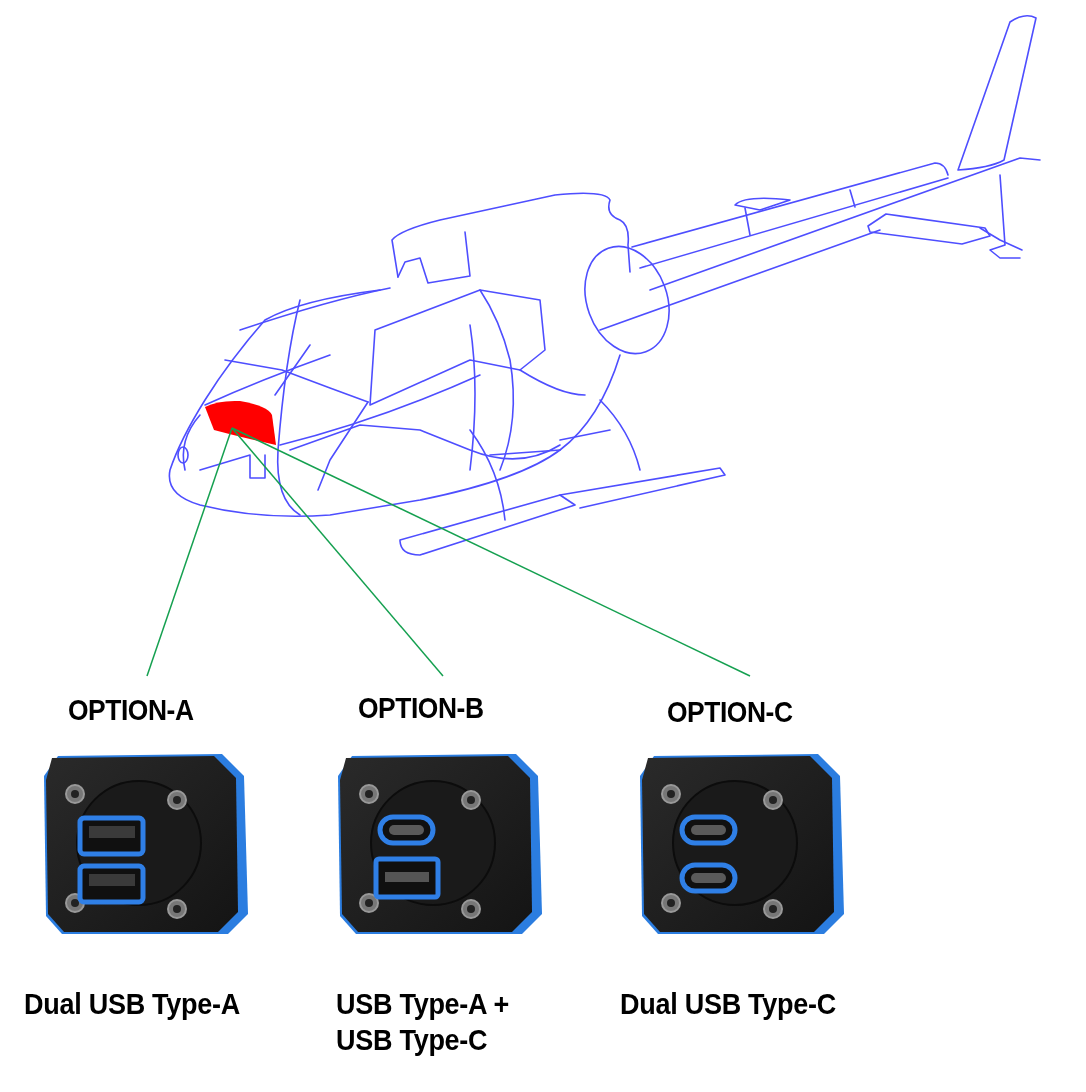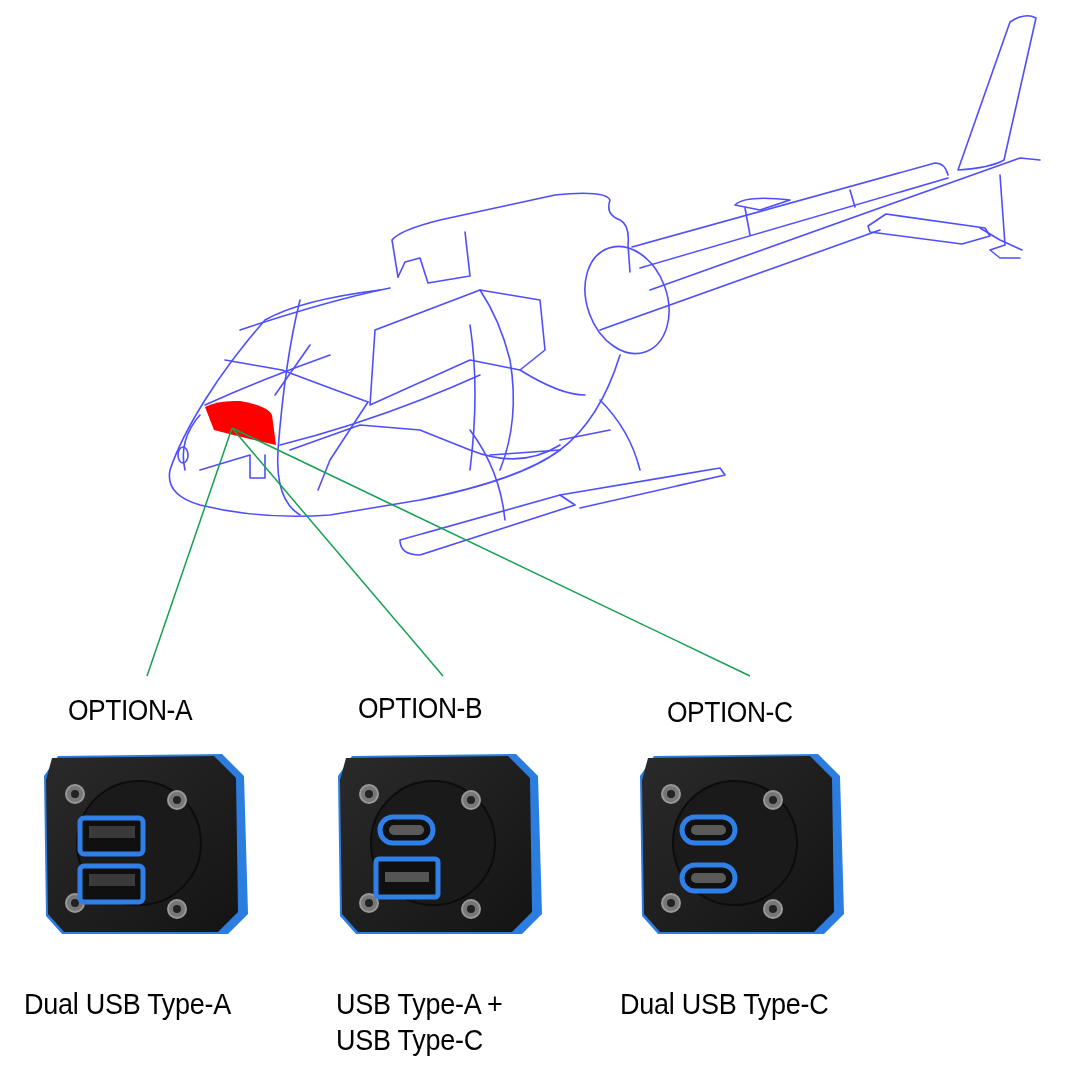--- a/index.html
+++ b/index.html
@@ -1,18 +1,18 @@
 <!DOCTYPE html>
 <html><head>
 <meta charset="utf-8">
 <style>
   html, body { margin: 0; padding: 0; background: #ffffff; }
   body { width: 1086px; height: 1092px; position: relative; overflow: hidden;
          font-family: "Liberation Sans", "DejaVu Sans", sans-serif; color: #000; }
-  .canvas { position: absolute; left: 0; top: 0; width: 1086px; height: 912px; }
+  .canvas { position: absolute; left: 0; top: 0; width: 1086px; height: 912px; font-weight: bold; }
   svg.drawing { position: absolute; left: 0; top: 0; }
   .option-label { position: absolute; font-size: 30px; letter-spacing: -0.5px;
                   transform: scaleX(0.88); transform-origin: left top; white-space: nowrap; }
   .caption { position: absolute; font-size: 30px; line-height: 36px; letter-spacing: -0.3px;
              transform: scaleX(0.9); transform-origin: left top; white-space: nowrap; }
   .product { position: absolute; width: 210px; height: 190px; }
   .product svg { width: 100%; height: 100%; }
 </style>
 </head>
 <body>

